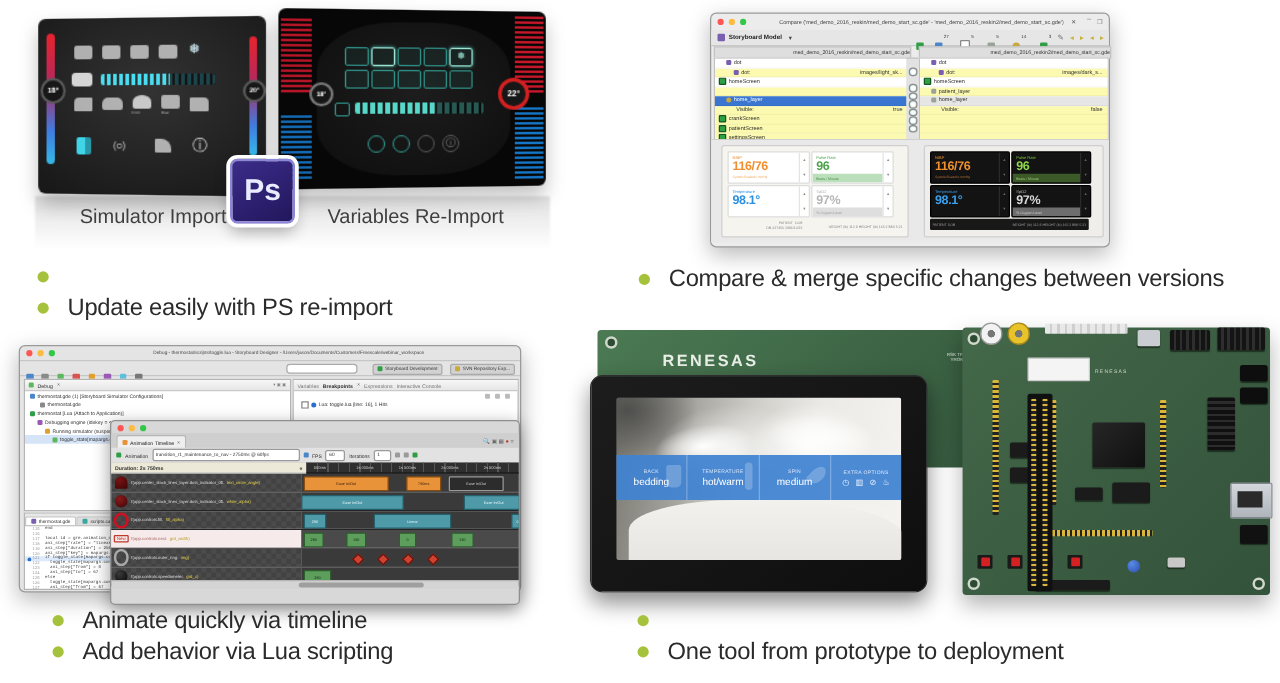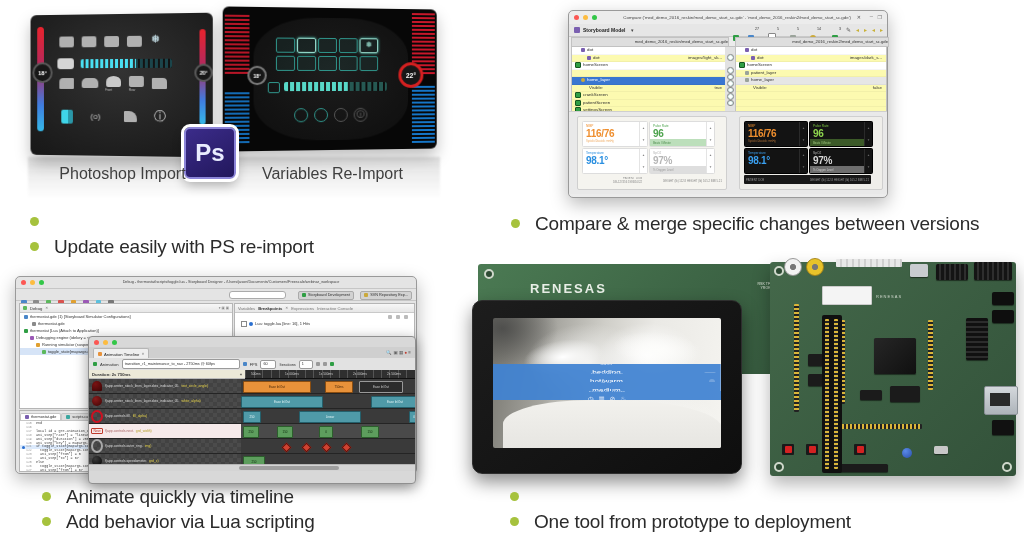--- a/index.html
+++ b/index.html
@@ -158,21 +158,21 @@
     <div class="a" style="left:70px;top:100px;width:12px;height:12px;border:1px solid #2f948a;border-radius:50%;"></div>
     <div class="a" style="left:90px;top:100px;width:12px;height:12px;border:1px solid #2f948a;border-radius:50%;"></div>
     <div class="a" style="left:110px;top:100px;width:12px;height:12px;border:1px solid #555;border-radius:50%;"></div>
     <div class="a" style="left:130px;top:100px;width:12px;height:12px;border:1px solid #555;border-radius:50%;color:#8a8a8a;font-size:8px;text-align:center;line-height:12px;">ⓘ</div>
   </div>
 
   <div class="a" style="left:28px;top:157px;width:412px;height:42px;background:linear-gradient(rgba(40,40,40,.14),rgba(40,40,40,0));filter:blur(1px);"></div>
 
   <div class="a pslogo" style="left:184px;top:127px;width:48px;height:48px;">Ps</div>
 
-  <div class="a caption" style="left:35px;top:165px;width:175px;">Photoshop Import</div>
+  <div class="a caption" style="left:35px;top:165px;width:175px;">Simulator Import</div>
   <div class="a caption" style="left:245px;top:165px;width:175px;">Variables Re-Import</div>
 </div>
 
 <div class="a macwin" style="left:568px;top:10px;width:318px;height:186px;text-align:right;">
 
   <div class="a" style="left:0;top:0;right:0;height:13px;border-bottom:1px solid #c2c2c2;">
     <div class="lights a" style="left:5px;top:4px;">
       <span class="light lr"></span>
       <span class="light ly"></span>
       <span class="light lg"></span>
@@ -786,21 +786,21 @@
         radial-gradient(70px 45px at 68% 28%, #ffffff 0%, rgba(255,255,255,0) 70%),
         radial-gradient(90px 55px at 42% 34%, #f0f0ee 0%, rgba(255,255,255,0) 70%),
         radial-gradient(130px 75px at 58% 88%, #fcfcfa 0%, rgba(250,250,250,0) 75%),
         radial-gradient(80px 60px at 4% 8%, #4f4f4d 0%, rgba(80,80,78,0) 70%),
         linear-gradient(100deg, #77766f 0%, #9c9b95 20%, #cfcec8 45%, #eae9e5 65%, #f5f4f0 100%);">
 
       <div class="a" style="left:30px;top:22px;width:80px;height:34px;border-radius:50%;background:radial-gradient(closest-side,#fff,#ffffff00);transform:rotate(-8deg);"></div>
       <div class="a" style="left:120px;top:14px;width:90px;height:36px;border-radius:50%;background:radial-gradient(closest-side,#fdfdfb,#ffffff00);transform:rotate(6deg);"></div>
       <div class="a" style="left:10px;top:82px;width:220px;height:60px;border-radius:40% 50% 0 0;background:linear-gradient(#f2f1ed,#e4e3df);"></div>
 
-      <div class="a" style="left:0;top:46px;width:228px;height:36px;background:rgba(64,130,210,.93);display:flex;flex-direction:column;">
+      <div class="a" style="left:0;top:46px;width:228px;height:36px;background:rgba(64,130,210,.93);display:flex;">
         <div class="screen-band-col">
           <span class="a" style="right:4px;top:8px;width:12px;height:18px;background:rgba(255,255,255,.22);border-radius:2px 2px 4px 4px;"></span>
           <span class="band-h">BACK</span>
             <span class="band-v">bedding</span>
         </div>
         <div class="screen-band-col">
           <span class="a" style="right:5px;top:6px;width:6px;height:22px;background:rgba(255,255,255,.22);border-radius:3px;"></span>
           <span class="band-h">TEMPERATURE</span>
             <span class="band-v">hot/warm</span>
         </div>

